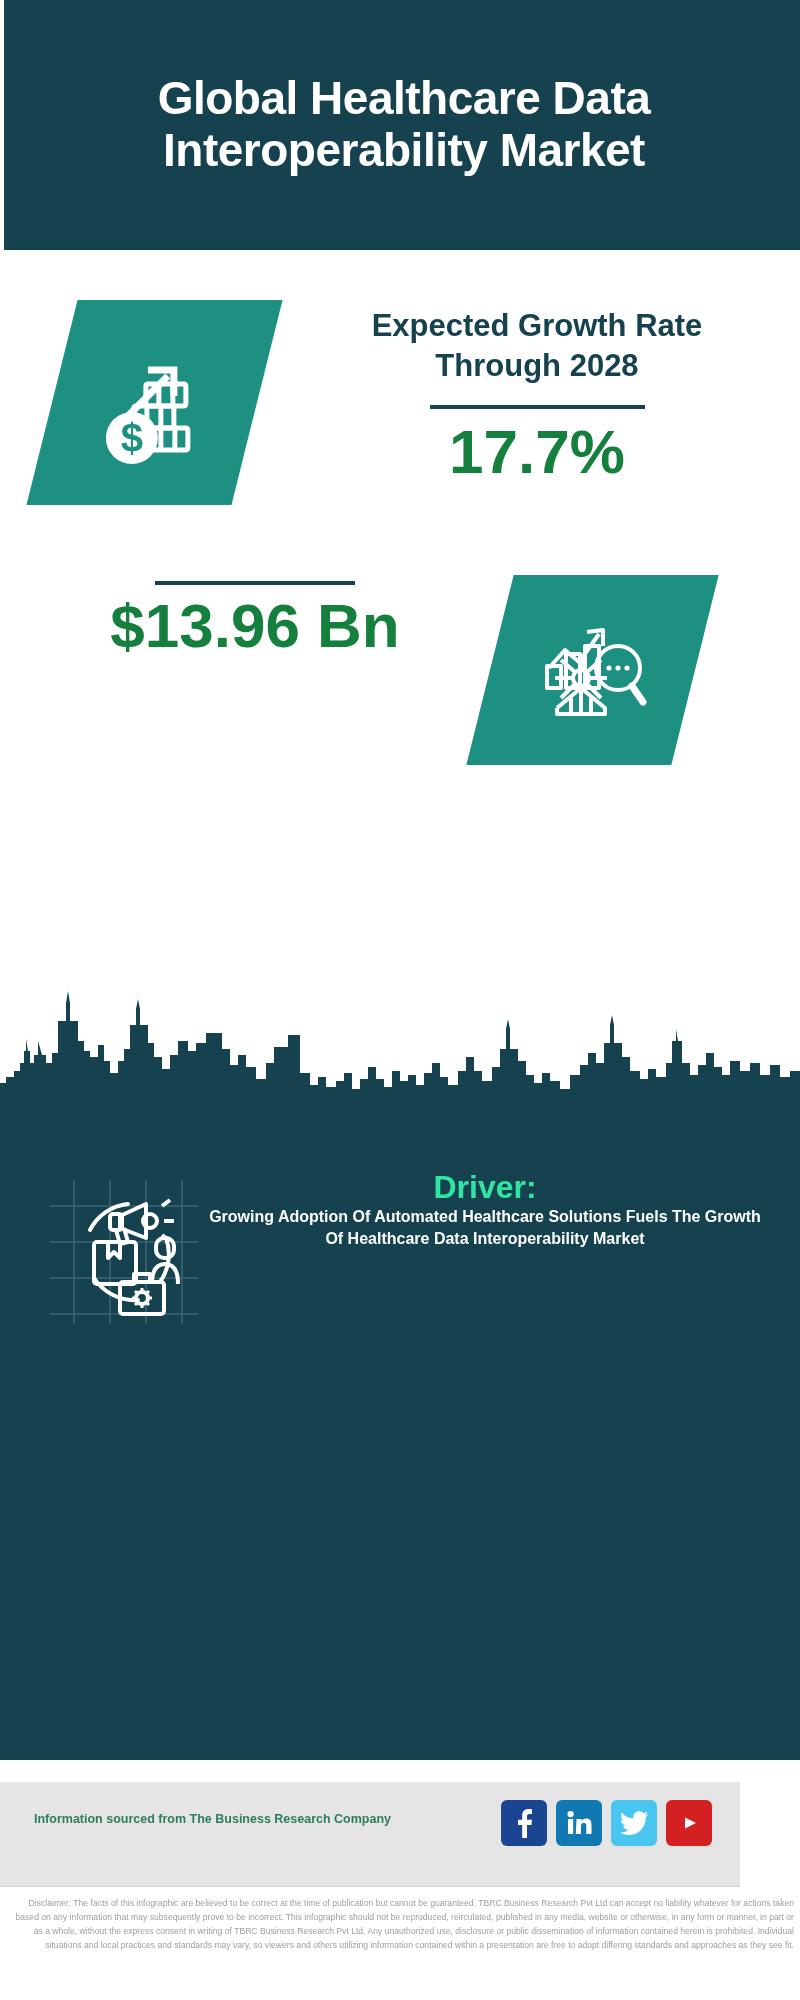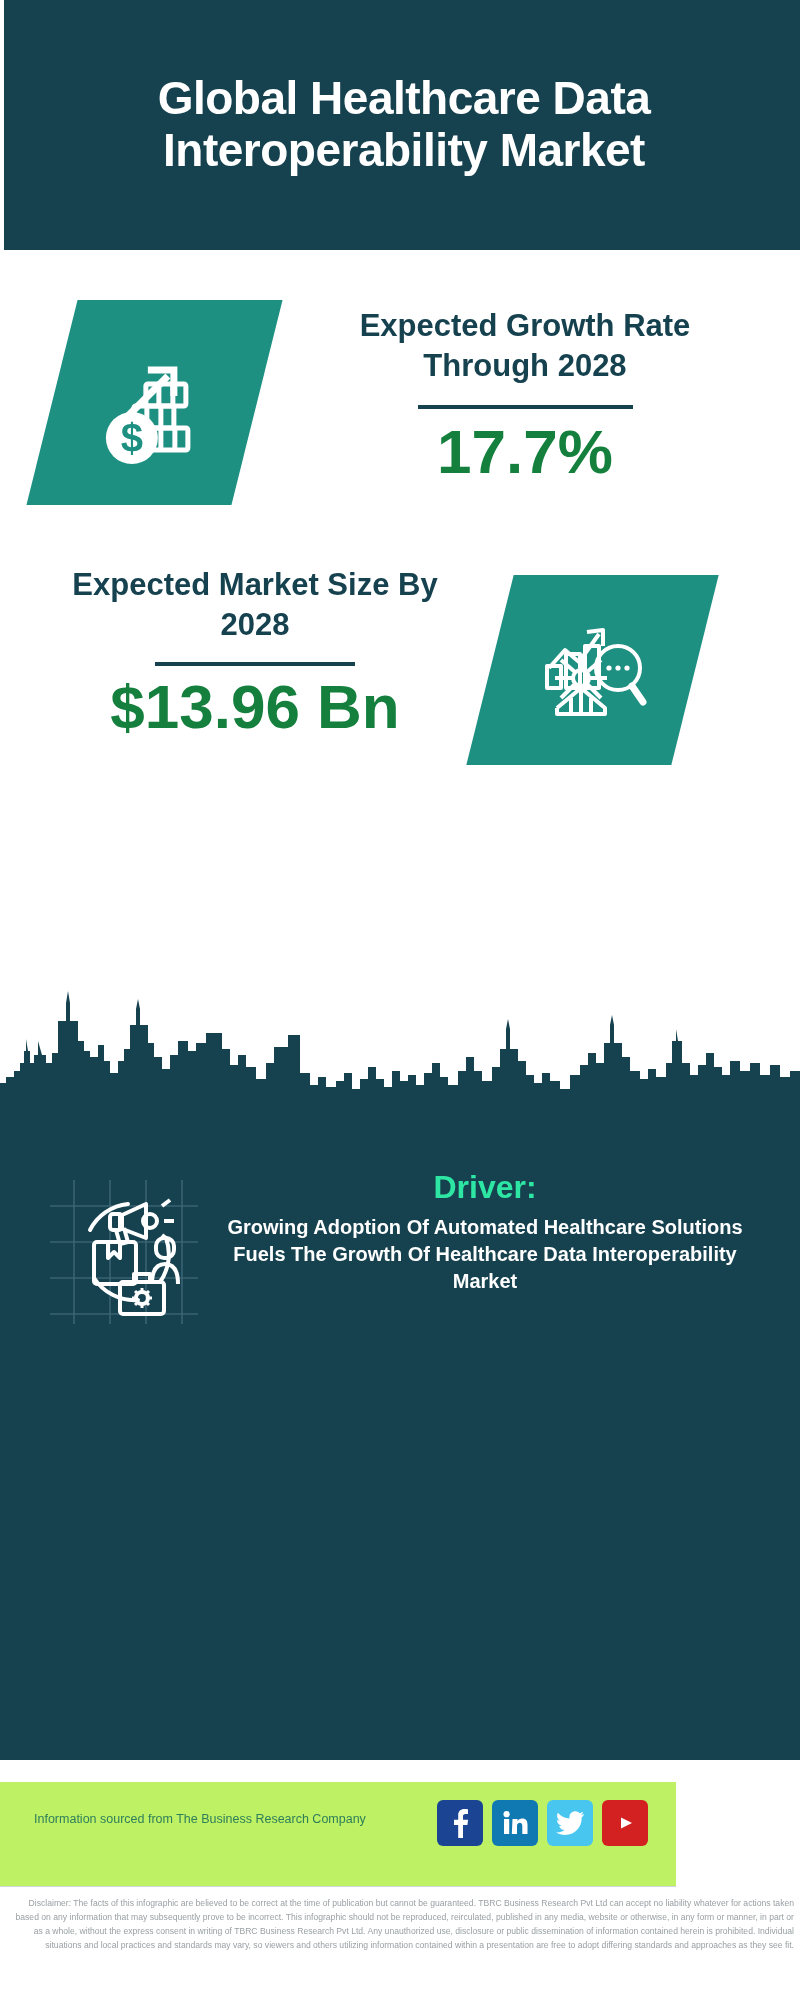--- a/index.html
+++ b/index.html
@@ -62,21 +62,21 @@
     background: #1E9082;
     transform: skewX(-14deg);
     display: flex;
     align-items: center;
     justify-content: center;
   }
   .para-inner { transform: skewX(14deg); display:flex; align-items:center; justify-content:center; }
 
   .stat1-text {
     position: absolute;
-    left: 295px; top: 16px;
+    left: 307px; top: 16px;
     width: 460px;
     text-align: center;
   }
   .stat-label {
     color: #16424F;
     font-size: 31px;
     font-weight: bold;
     line-height: 1.3;
   }
   .rule-dark {
@@ -149,37 +149,38 @@
   .driver-text {
     position: absolute;
     left: 205px; top: -4px;
     width: 560px;
     text-align: center;
   }
   .driver-title {
     color: #2DE6A3;
     font-size: 32px;
     font-weight: bold;
-    margin-bottom: 8px;
+    margin-bottom: 0;
     line-height: 1.2;
   }
   .driver-body {
     color: #ffffff;
-    font-size: 20px;
+    font-size: 16px;
     font-weight: bold;
     line-height: 1.34;
   }
 
   
   .footer {
     position: absolute;
     left: 0; top: 1782px;
-    width: 676px; height: 105px;
-    background: #bef264;
+    width: 740px; height: 105px;
+    background: #e5e5e5;
     border-bottom: 1px solid #cfd6d9;
+    font-weight: bold;
   }
   .footer-text {
     position: absolute;
     left: 34px; top: 26px;
     color: #2E7D5B;
     font-size: 12.5px;
     line-height: 1.85;
   }
   .socials {
     position: absolute;
@@ -248,21 +249,20 @@
 
       <div class="stat1-text">
         <div class="stat-label">Expected Growth Rate Through 2028</div>
         <div class="rule-dark"></div>
         <div class="stat-value">17.7%</div>
       </div>
     </div>
 
     <div class="stat2">
       <div class="stat2-text">
-        <div class="stat-label">Expected Market Size By 2028</div>
         <div class="rule-dark2"></div>
         <div class="stat-value">$13.96 Bn</div>
       </div>
 
       <div class="para-right">
         <div class="para-inner">
           <svg width="120" height="120" viewBox="0 0 120 120">
             <g fill="none" stroke="#ffffff" stroke-width="4" stroke-linejoin="round">
 
               <polyline points="16,58 32,40 46,52 66,24"></polyline>

